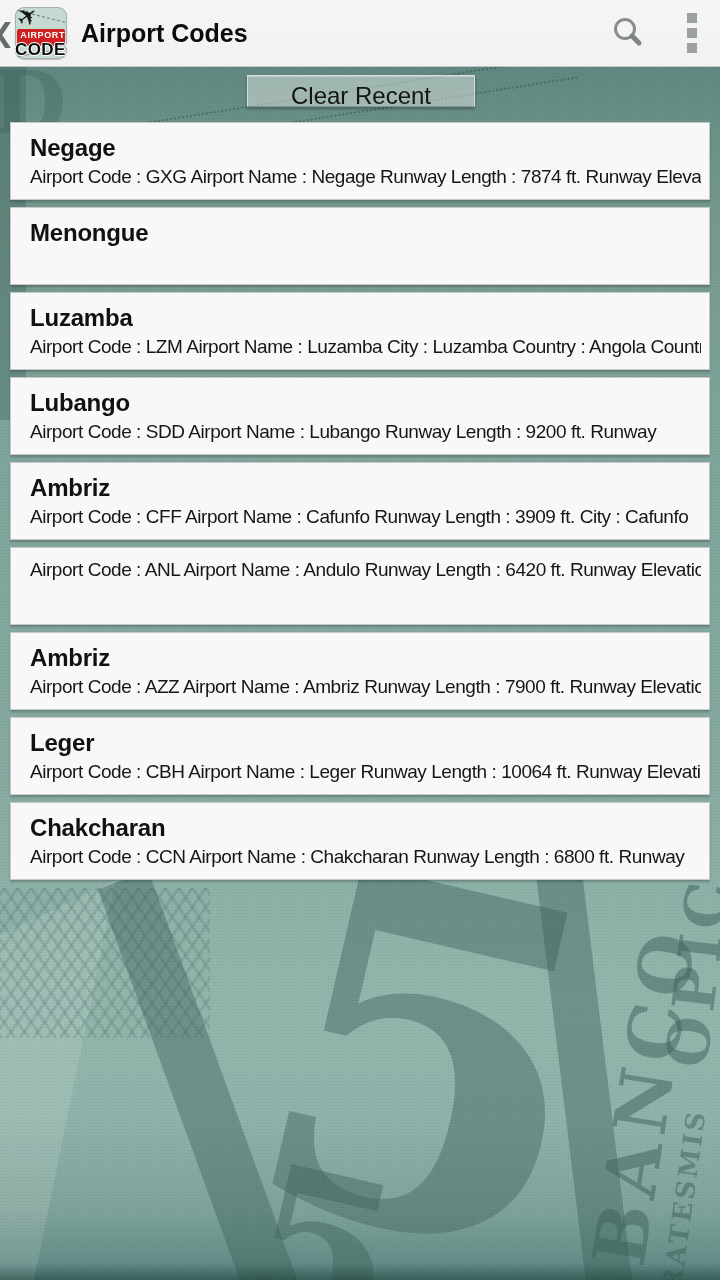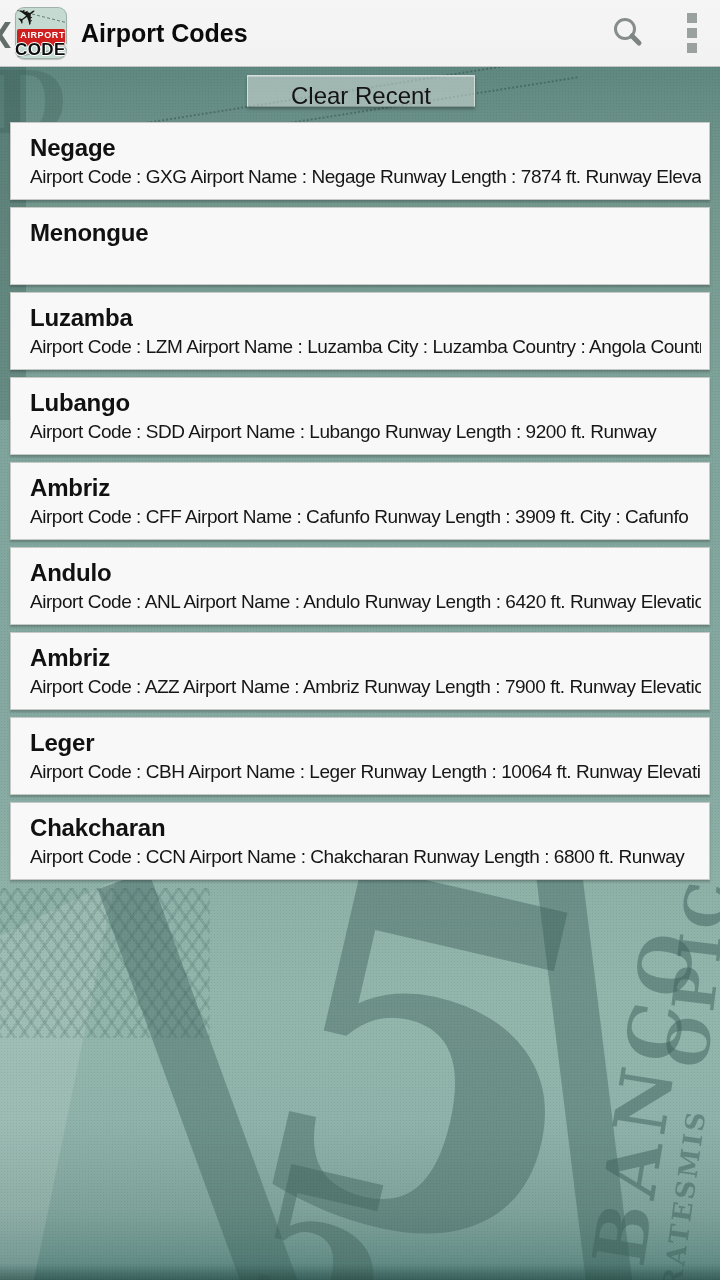--- a/index.html
+++ b/index.html
@@ -162,21 +162,20 @@
       <div class="card-title">Lubango</div>
       <div class="card-sub">Airport Code : SDD Airport Name : Lubango Runway Length : 9200 ft. Runway</div>
     </div>
 
     <div class="card">
       <div class="card-title">Ambriz</div>
       <div class="card-sub">Airport Code : CFF Airport Name : Cafunfo Runway Length : 3909 ft. City : Cafunfo</div>
     </div>
 
     <div class="card">
-      <div class="card-title">Andulo</div>
       <div class="card-sub">Airport Code : ANL Airport Name : Andulo Runway Length : 6420 ft. Runway Elevation</div>
     </div>
 
     <div class="card">
       <div class="card-title">Ambriz</div>
       <div class="card-sub">Airport Code : AZZ Airport Name : Ambriz Runway Length : 7900 ft. Runway Elevation</div>
     </div>
 
     <div class="card">
       <div class="card-title">Leger</div>

